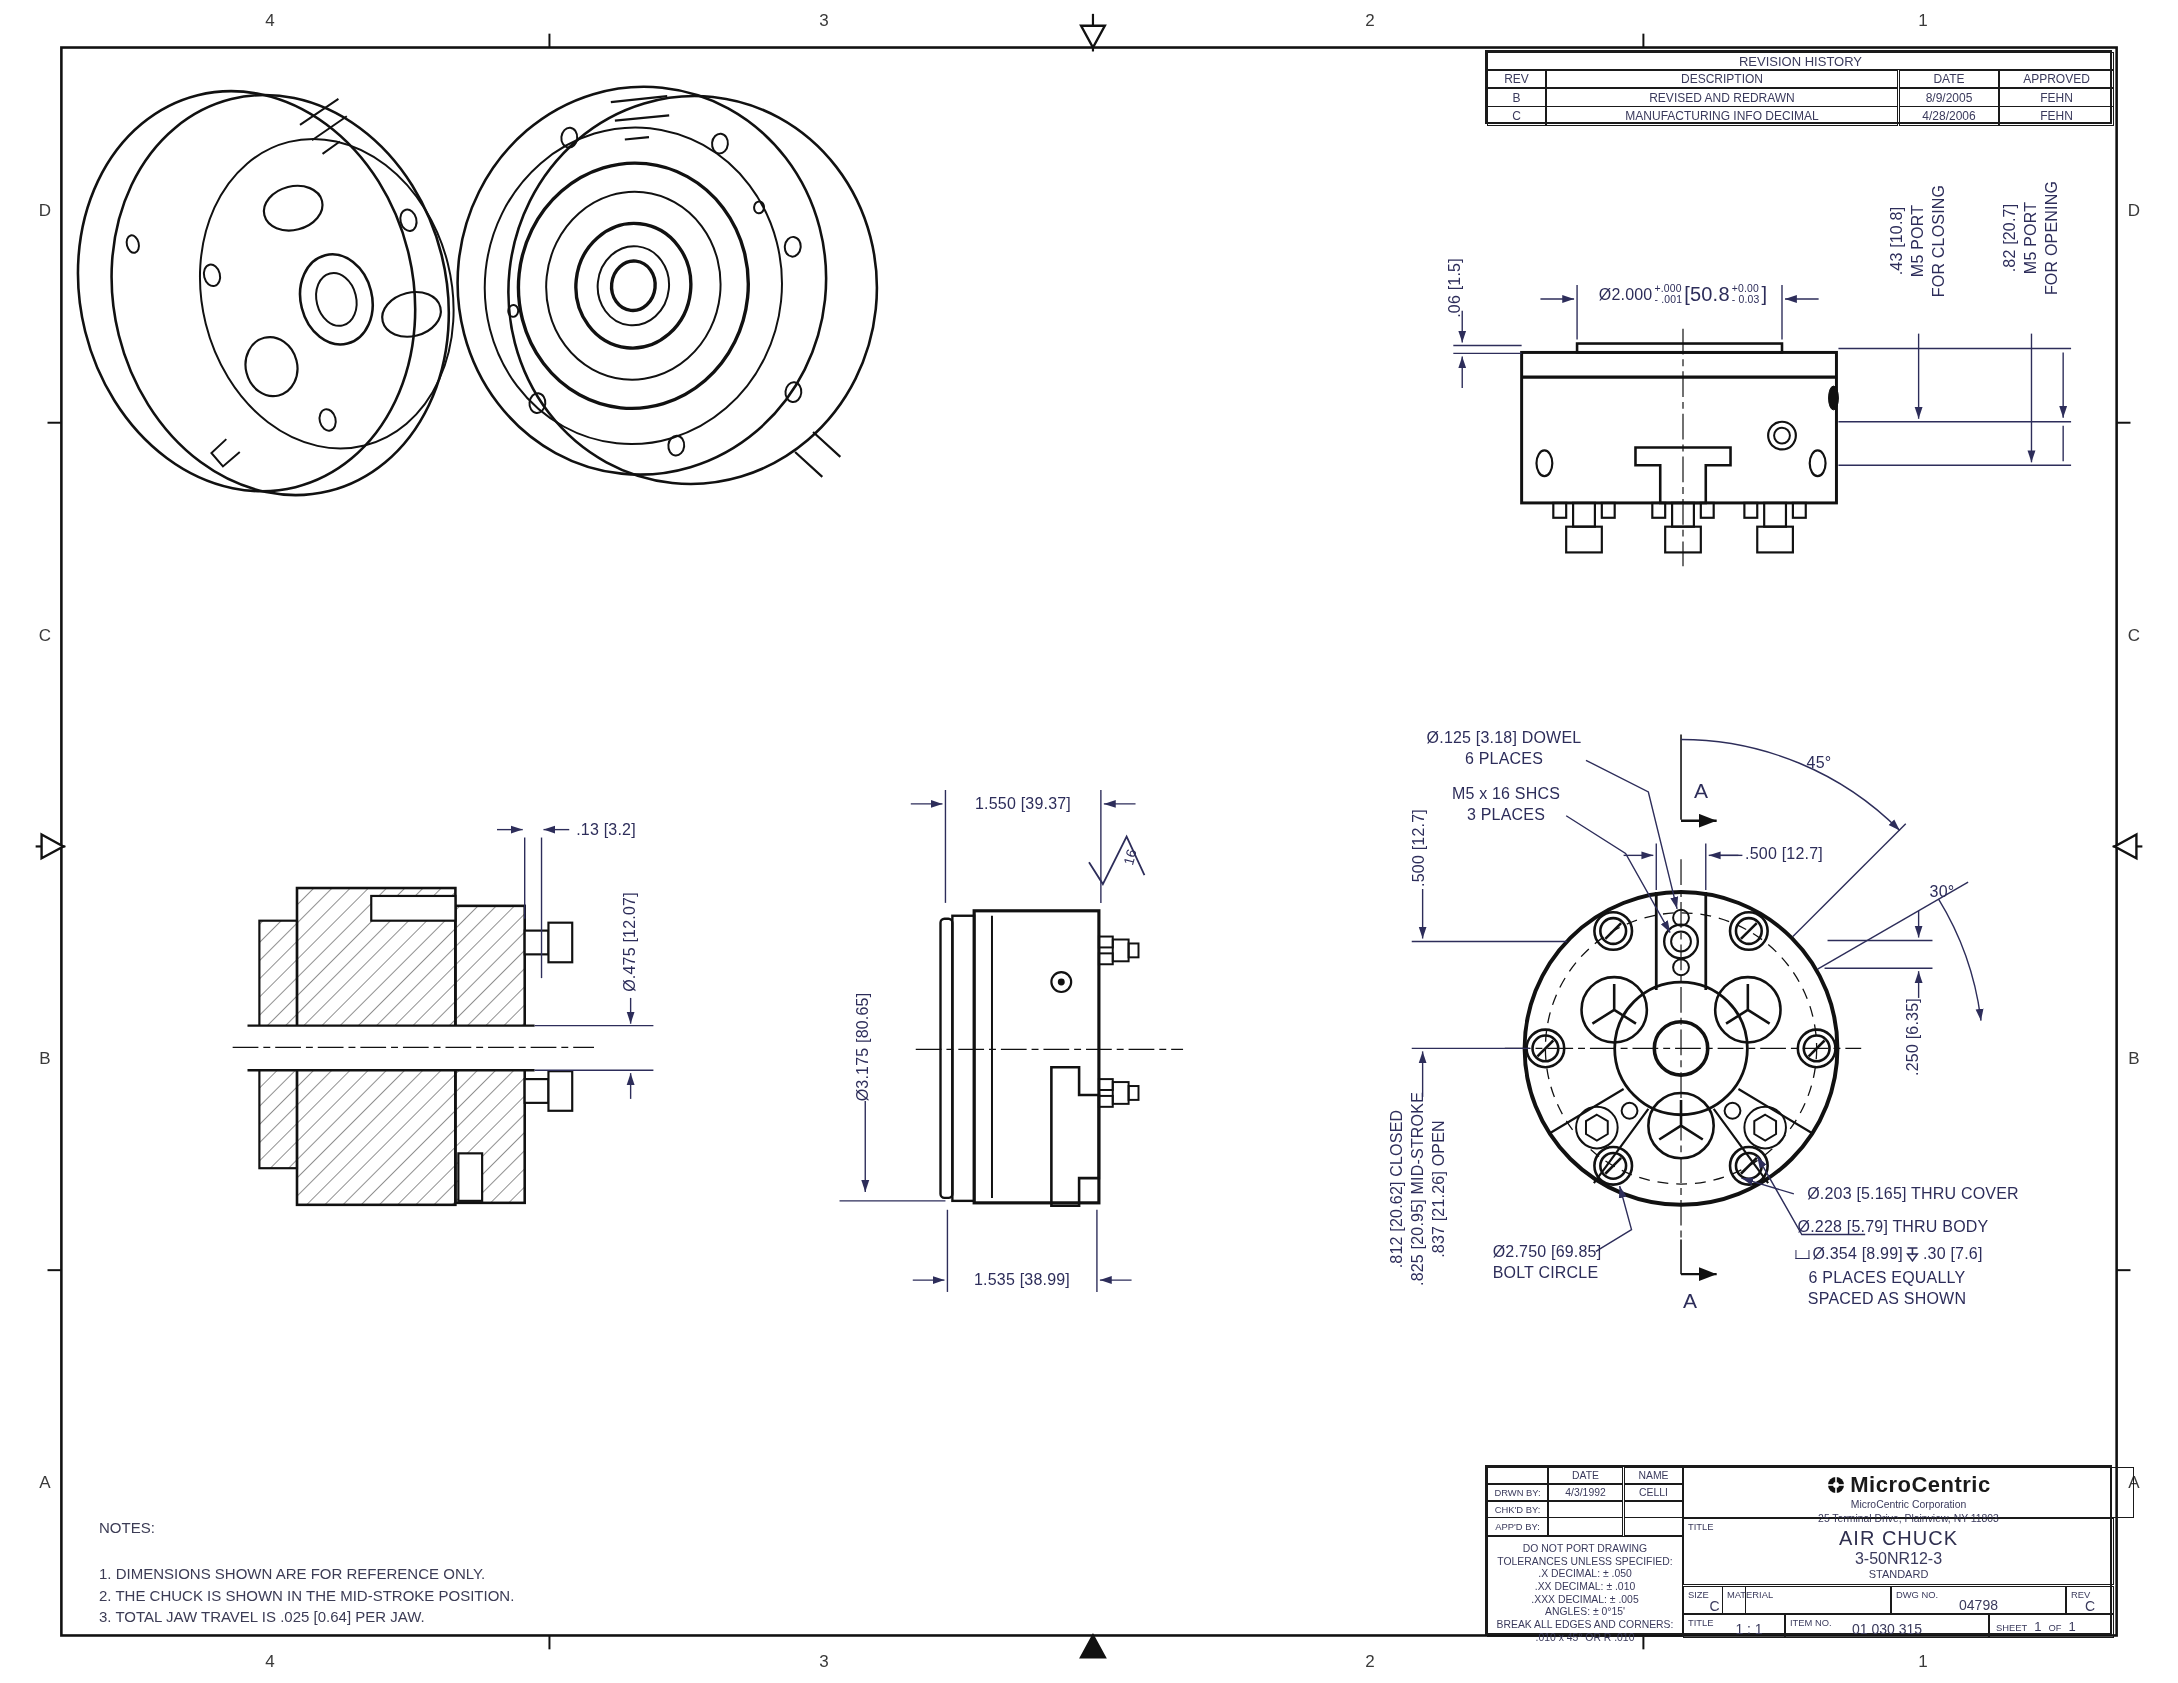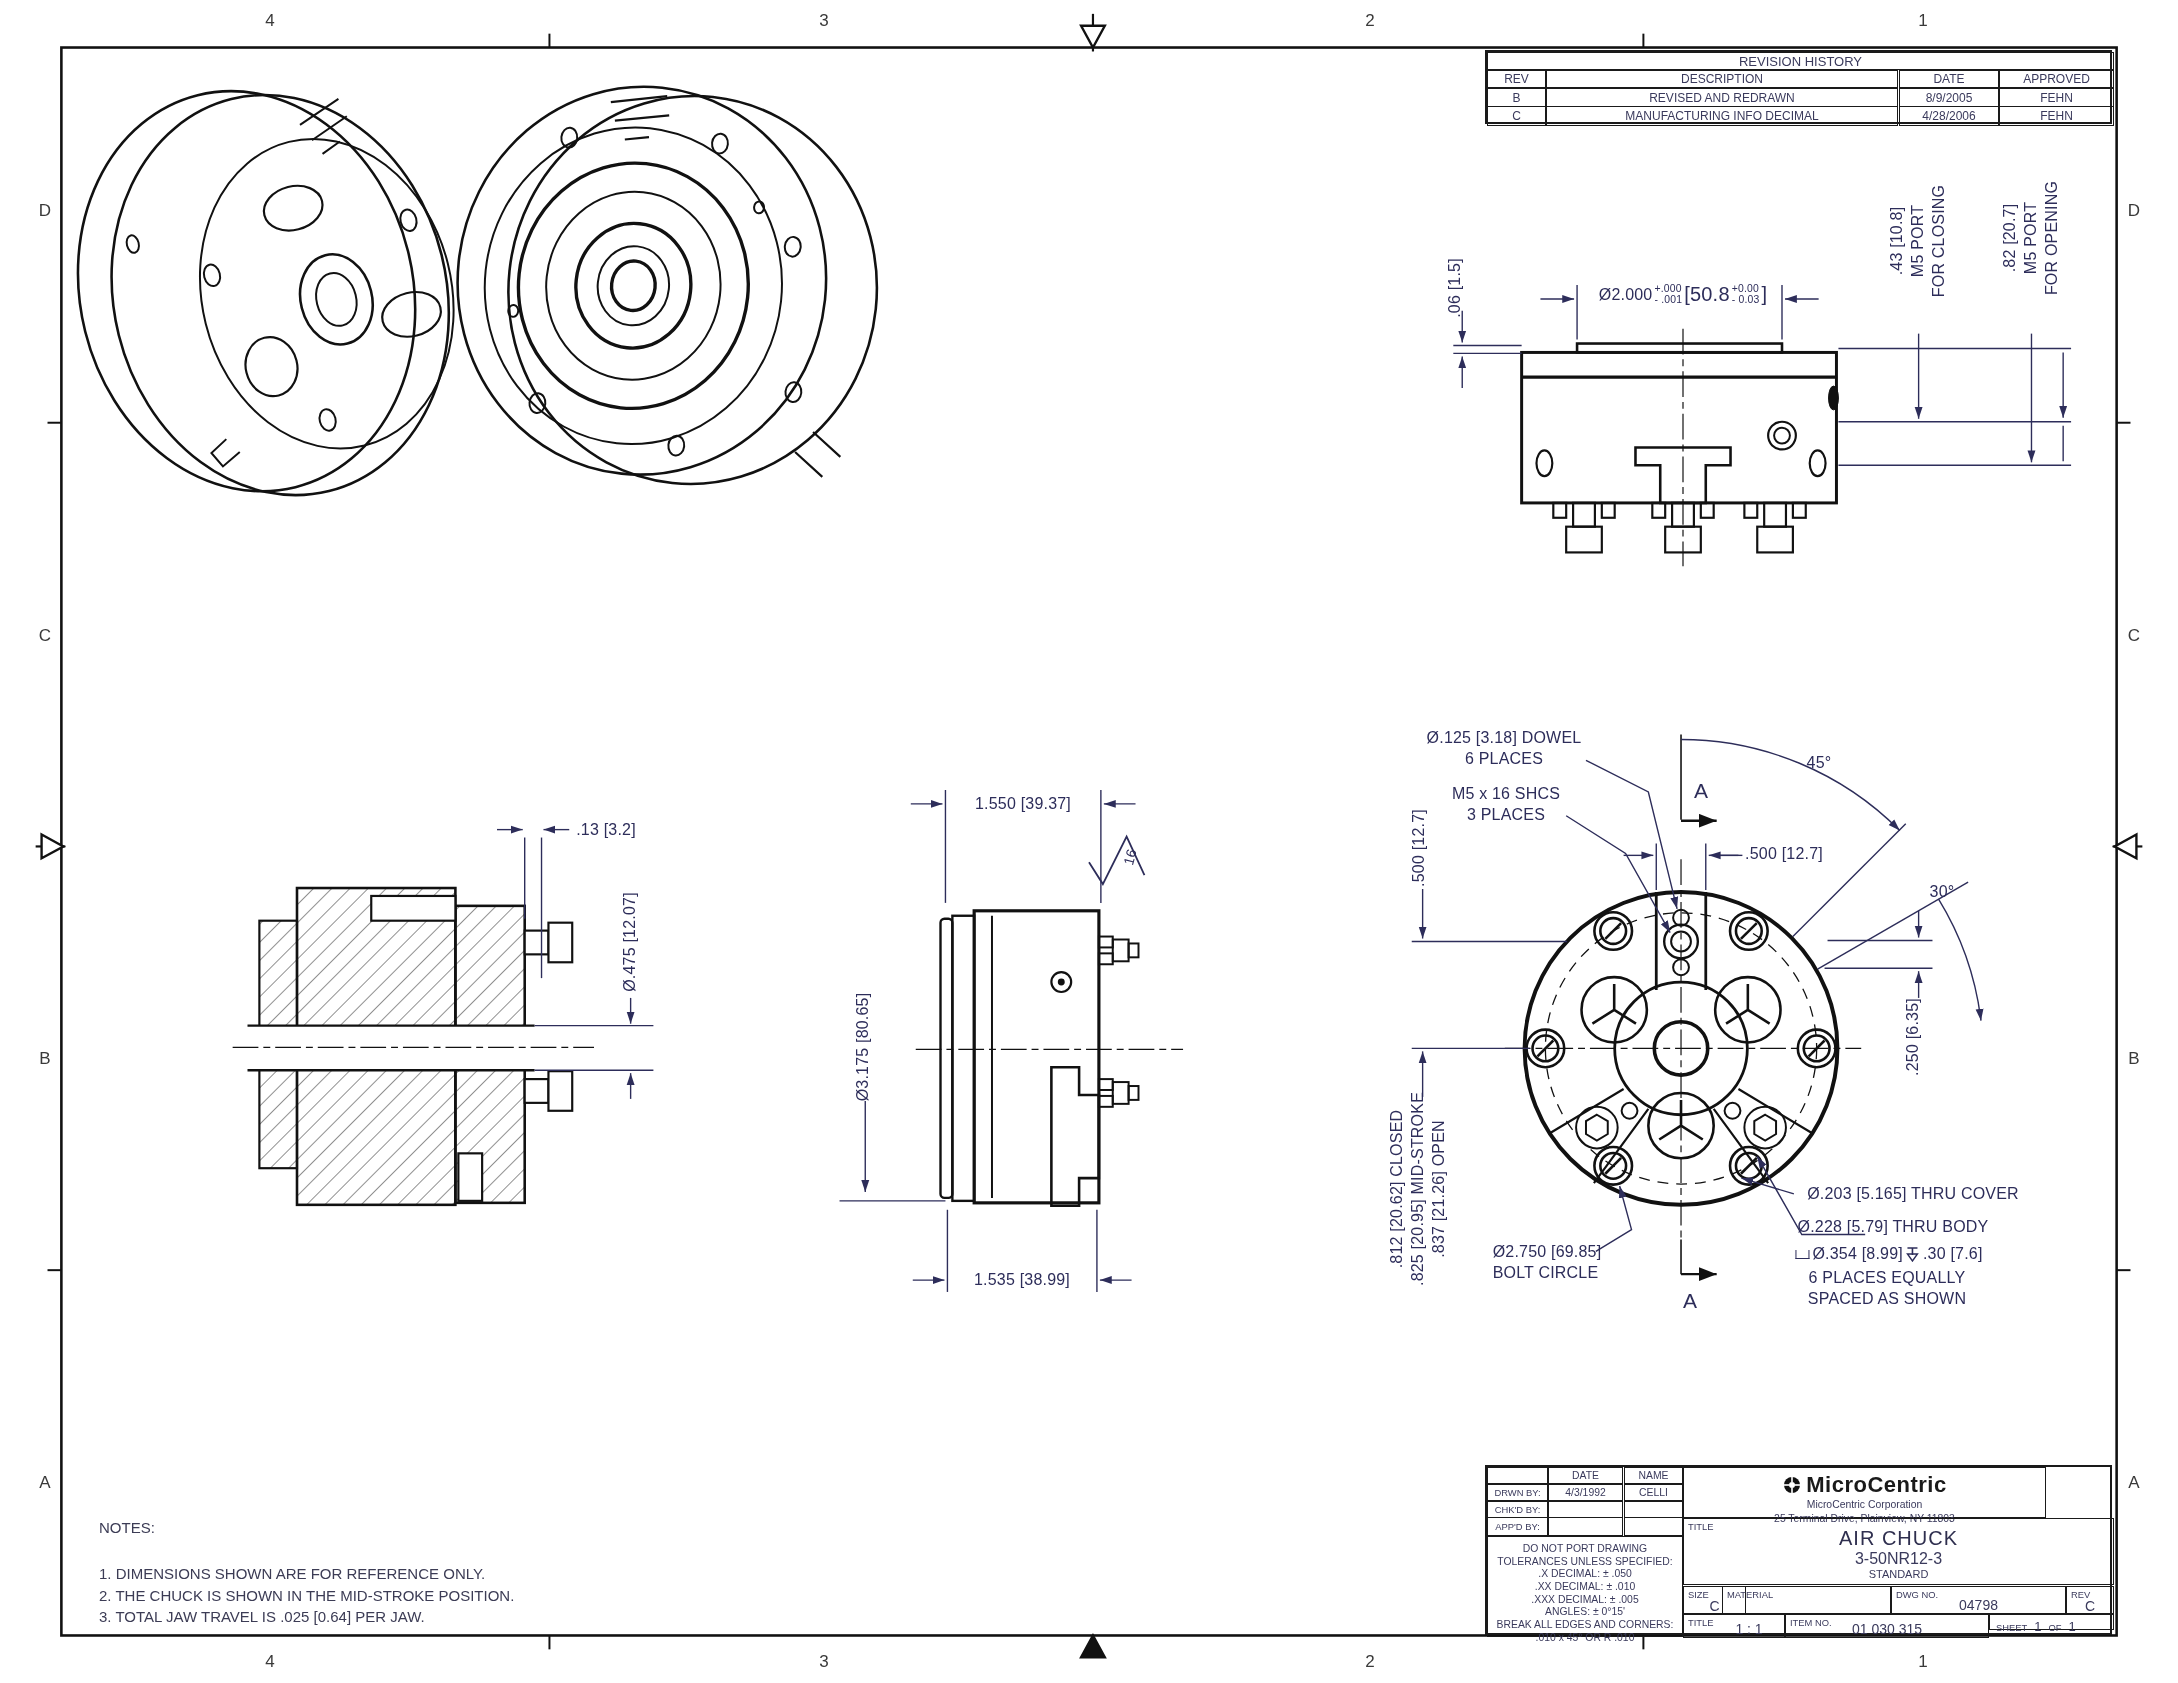--- a/index.html
+++ b/index.html
@@ -414,21 +414,21 @@
       <div>TOLERANCES UNLESS SPECIFIED:</div>
       <div>.X   DECIMAL:      ± .050</div>
       <div>.XX  DECIMAL:     ± .010</div>
       <div>.XXX DECIMAL:    ± .005</div>
       <div>ANGLES:           ± 0°15'</div>
       <div>BREAK ALL EDGES AND CORNERS:</div>
       <div>.010 x 45°  OR R .010</div>
     </div>
   </div>
 
-  <div class="cell" style="left:196px;top:0;width:363px;height:51px">
+  <div class="cell" style="left:196px;top:0;width:451px;height:51px">
     <div class="logoline" style="margin-top:4px">
       <svg width="20" height="20" viewBox="0 0 20 20">
         <circle cx="10" cy="10" r="8" fill="#111"></circle>
         <circle cx="10" cy="10" r="3" fill="#fff"></circle>
         <g stroke="#fff" stroke-width="1.6">
           <line x1="10" y1="2" x2="10" y2="7"></line>
               <line x1="10" y1="13" x2="10" y2="18"></line>
           <line x1="2" y1="10" x2="7" y2="10"></line>
               <line x1="13" y1="10" x2="18" y2="10"></line>
         </g>
@@ -464,21 +464,21 @@
   </div>
 
   <div class="cell" style="left:196px;top:147px;width:102px;height:24px">
     <div class="lab">TITLE</div>
     <div class="val" style="top:6px;left:30px">1 : 1</div>
   </div>
   <div class="cell" style="left:298px;top:147px;width:204px;height:24px">
     <div class="lab">ITEM NO.</div>
     <div class="val" style="top:6px">01 030 315</div>
   </div>
-  <div class="cell" style="left:502px;top:147px;width:125px;height:16px">
+  <div class="cell" style="left:502px;top:147px;width:125px;height:24px">
     <div style="display:flex;align-items:baseline;gap:7px;margin:4px 0 0 6px">
       <span style="font-size:9.4px">SHEET</span>
       <span style="font-size:13px">1</span>
       <span style="font-size:9.4px">OF</span>
       <span style="font-size:13px">1</span>
     </div>
   </div>
 </div>
 
 <div>

